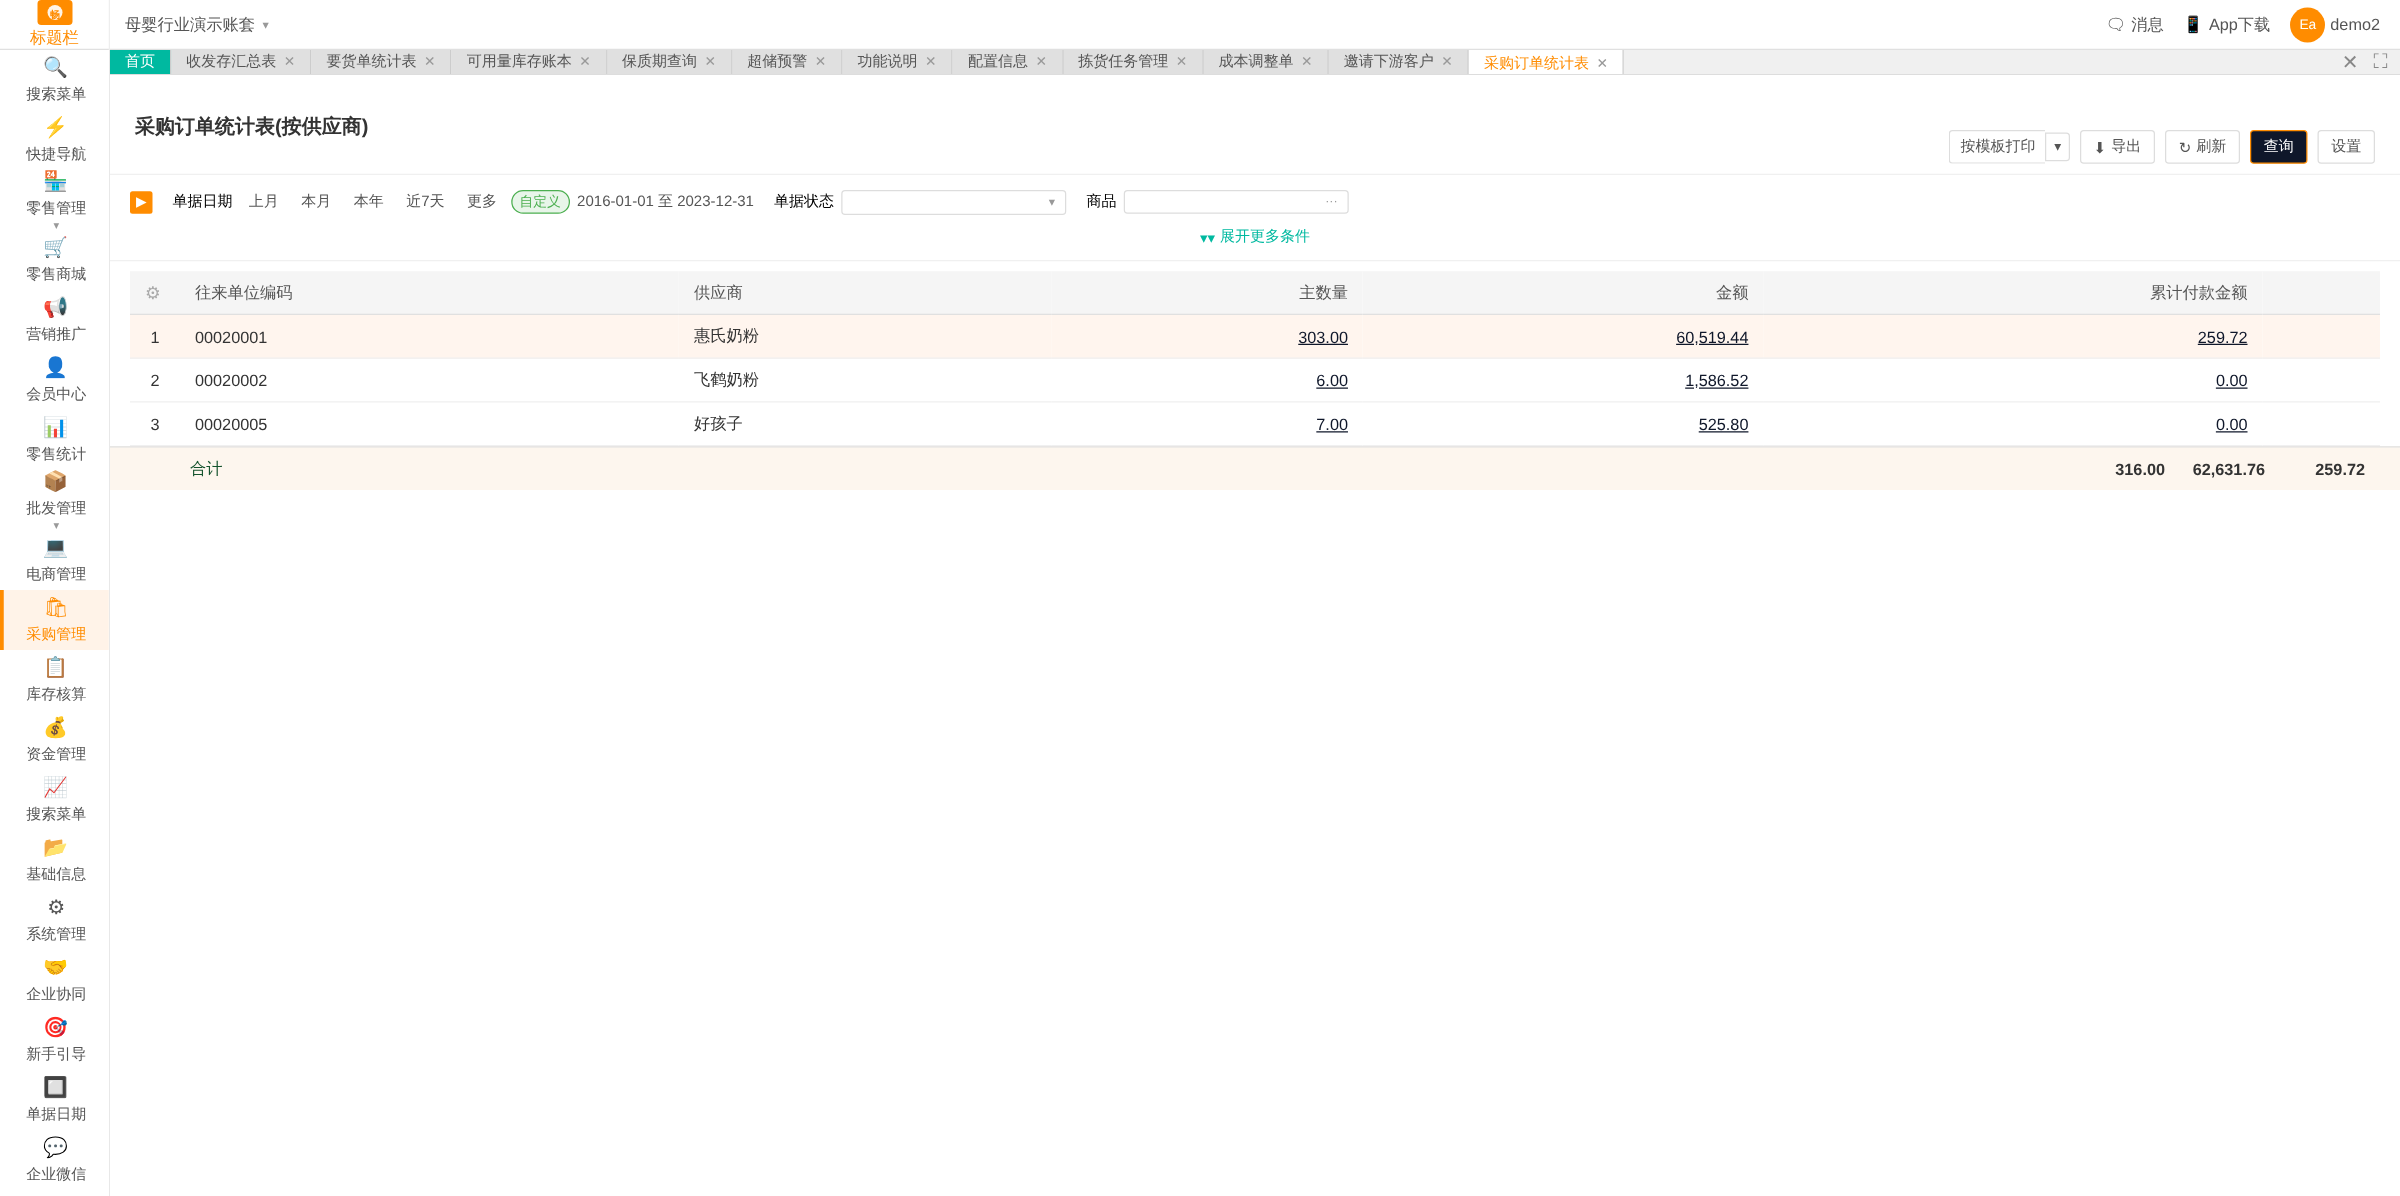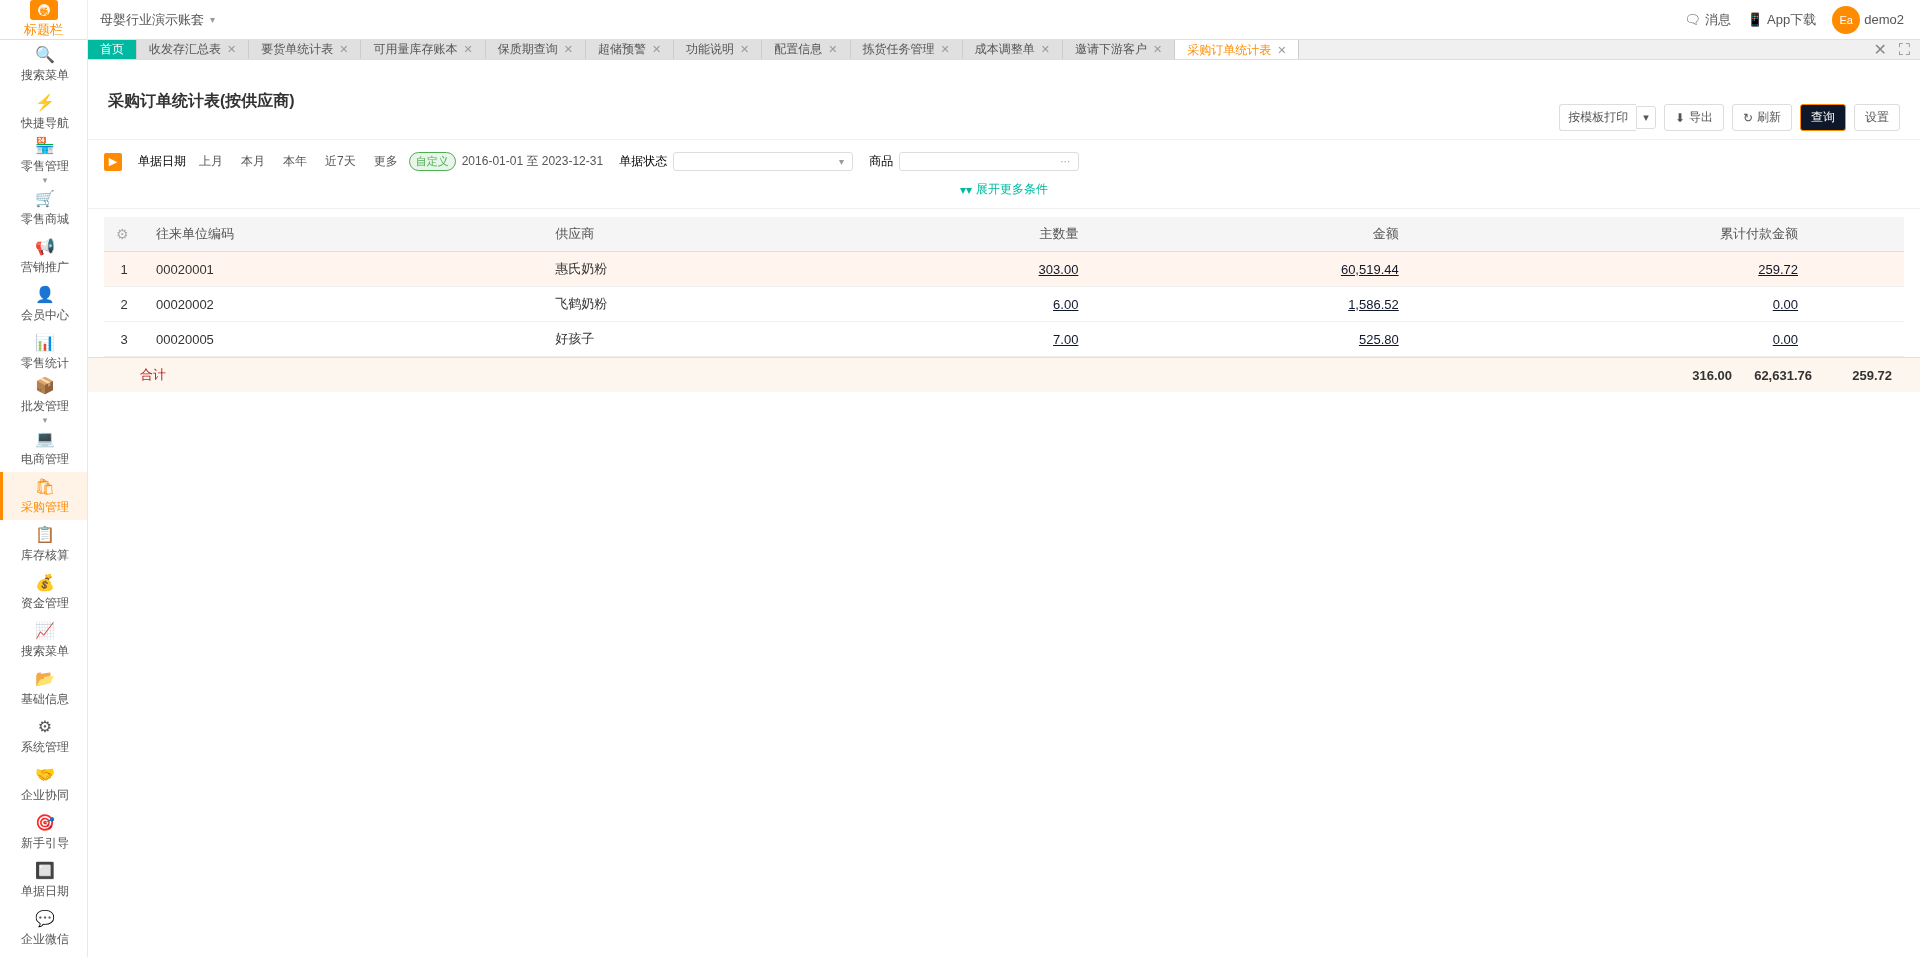--- a/index.html
+++ b/index.html
@@ -231,21 +231,21 @@
 
     
     #table-footer {
       padding: 8px 16px;
       background: #fdf6ee;
       border-top: 1px solid #e0e0e0;
       display: flex; align-items: center;
       font-size: 13px;
       position: sticky; bottom: 0;
     }
-    .footer-label { color: #b91c1c; margin-left: 36px; }
+    .footer-label { color: #14532d; margin-left: 48px; }
     .footer-values { display: flex; gap: 0; margin-left: auto; }
     .footer-cell { min-width: 80px; text-align: right; padding-right: 12px; color: #333; font-weight: bold; }
   </style>
 </head>
 <body>
 
 <div id="topbar">
   <div id="logo-area">
     <div id="logo-icon">
       <svg width="18" height="14" viewBox="0 0 18 14">

